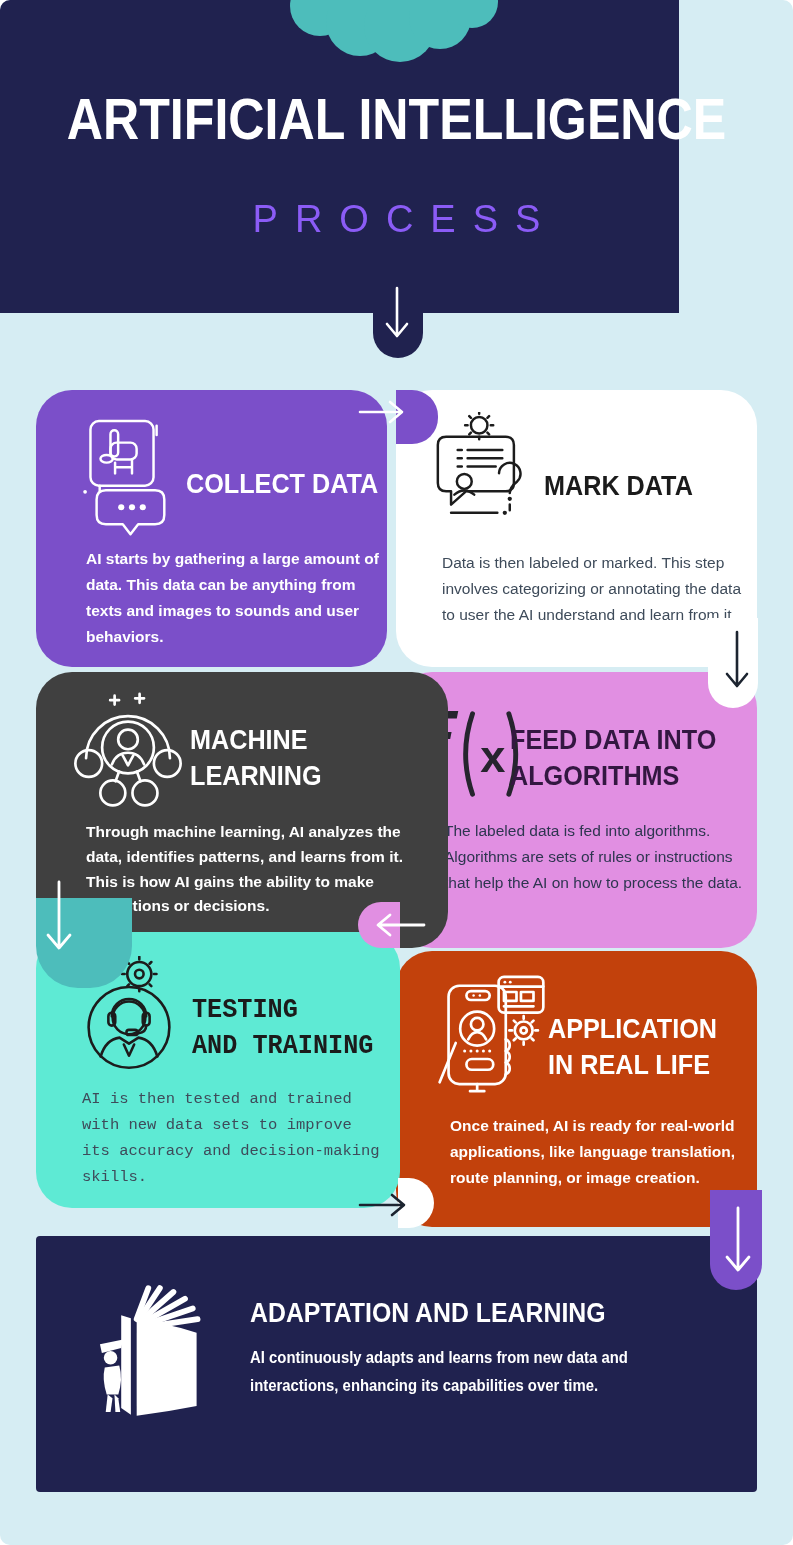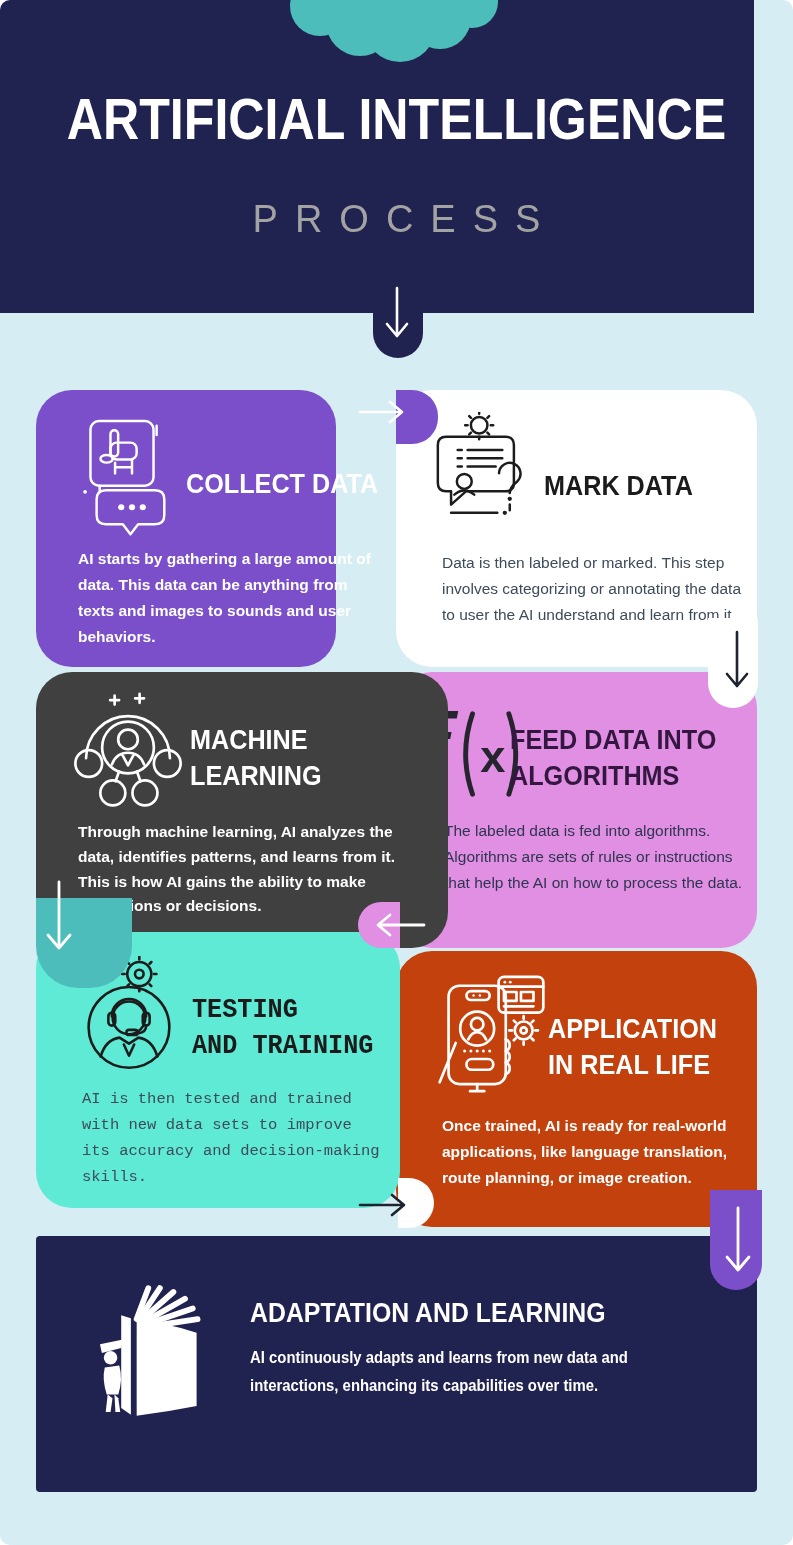--- a/index.html
+++ b/index.html
@@ -1,32 +1,32 @@
 <!DOCTYPE html>
 <html><head>
 <meta charset="utf-8">
 <style>
   html,body{margin:0;padding:0;}
   body{width:793px;height:1545px;background:#ffffff;font-family:"Liberation Sans",sans-serif;position:relative;}
   .page{position:absolute;left:0;top:0;width:793px;height:1545px;background:#d6edf3;border-radius:10px;overflow:hidden;}
   .abs{position:absolute;}
 
   
-  .header{left:0;top:0;width:754px;height:313px;background:#20224f;}
+  .header{left:0;top:0;width:639px;height:313px;background:#20224f;padding-left:40px;}
   .header-title{left:0;top:86px;width:793px;text-align:center;color:#ffffff;font-size:57px;font-weight:700;letter-spacing:0;transform:scaleX(0.88);transform-origin:50% 0;white-space:nowrap;}
-  .header-subtitle{left:0;top:198px;width:793px;text-align:center;color:#a3a3a3;font-size:38px;font-weight:400;letter-spacing:17px;padding-left:17px;box-sizing:border-box;}
+  .header-subtitle{left:0;top:198px;width:793px;text-align:center;color:#8b5cf6;font-size:38px;font-weight:400;letter-spacing:17px;padding-left:17px;box-sizing:border-box;}
   .header-tab{left:373px;top:313px;width:50px;height:45px;background:#20224f;border-radius:0 0 25px 25px;z-index:1;}
 
   
   .card{border-radius:36px;box-sizing:border-box;}
   .card-title{font-size:28px;font-weight:700;line-height:1.28;white-space:pre-line;transform:scaleX(0.9);transform-origin:0 0;}
   .card-body{font-size:15.5px;line-height:1.68;}
-  .w-600{font-weight:600;}
-
-  .card-collect{left:36px;top:390px;width:300px;height:277px;background:#7b4fc9;z-index:3;}
+  .w-600{font-weight:600;margin-left:8px;}
+
+  .card-collect{left:36px;top:390px;width:351px;height:277px;background:#7b4fc9;z-index:3;}
   .collect-tab{left:396px;top:390px;width:42px;height:54px;background:#7b4fc9;border-radius:0 26px 26px 0;z-index:3;}
   .card-mark{left:396px;top:390px;width:361px;height:277px;background:#ffffff;z-index:1;}
   .mark-notch{left:708px;top:618px;width:50px;height:90px;background:#ffffff;border-radius:0 0 25px 25px;z-index:2;}
 
   .card-ml{left:36px;top:672px;width:412px;height:276px;background:#404040;z-index:3;padding-left:16px;}
   .teal-tab{left:36px;top:898px;width:96px;height:90px;background:#4dbdbb;border-radius:0 0 42px 42px;z-index:4;}
   .card-feed{left:396px;top:672px;width:361px;height:276px;background:#e18fe2;z-index:1;}
   .pink-blob{left:358px;top:902px;width:42px;height:46px;background:#e18fe2;border-radius:23px 0 0 23px;z-index:4;}
 
   .card-test{left:36px;top:932px;width:364px;height:276px;background:#5eead4;z-index:3;font-family:Liberation Mono, monospace;}

